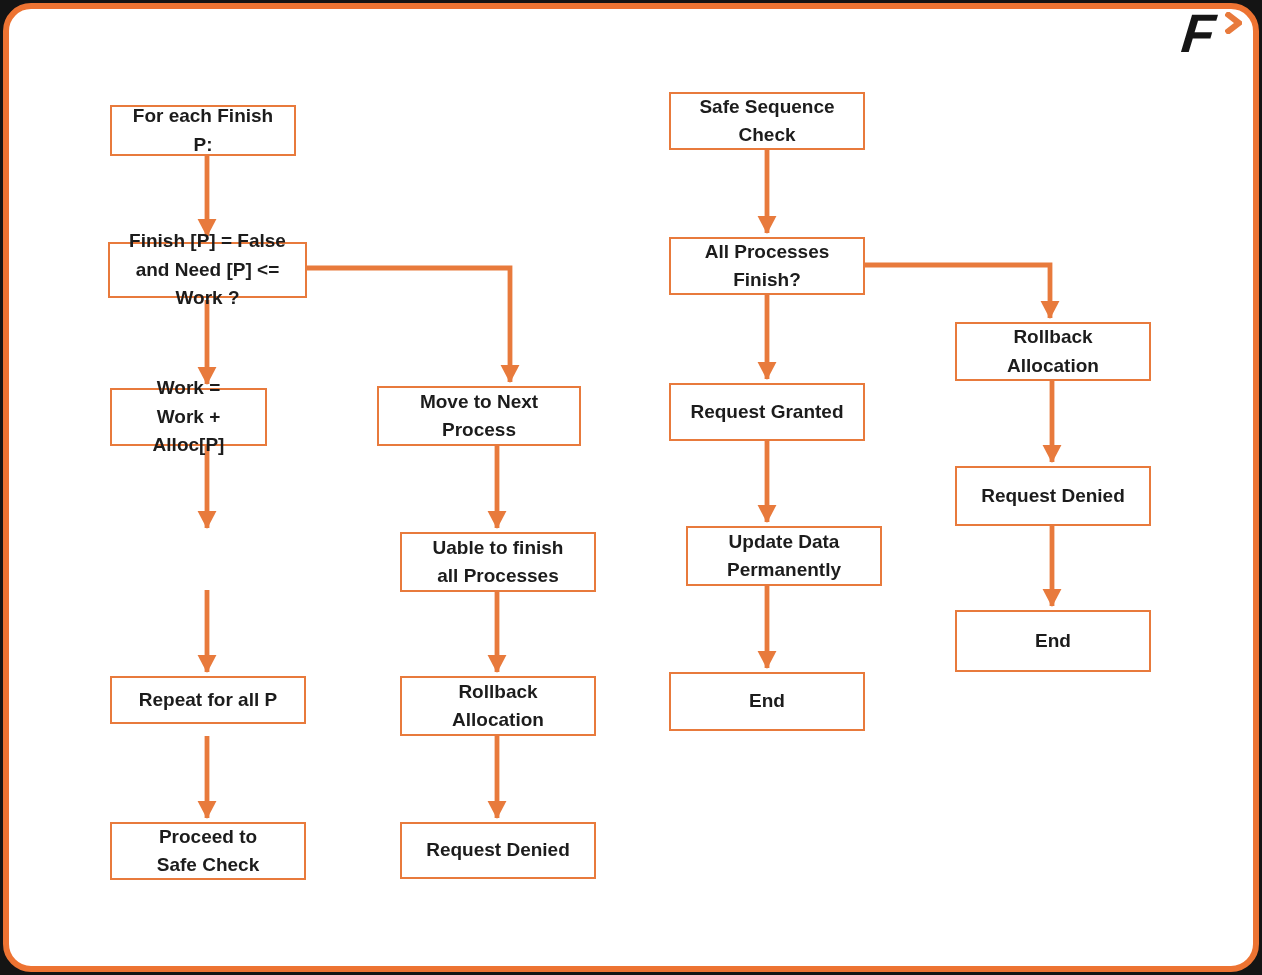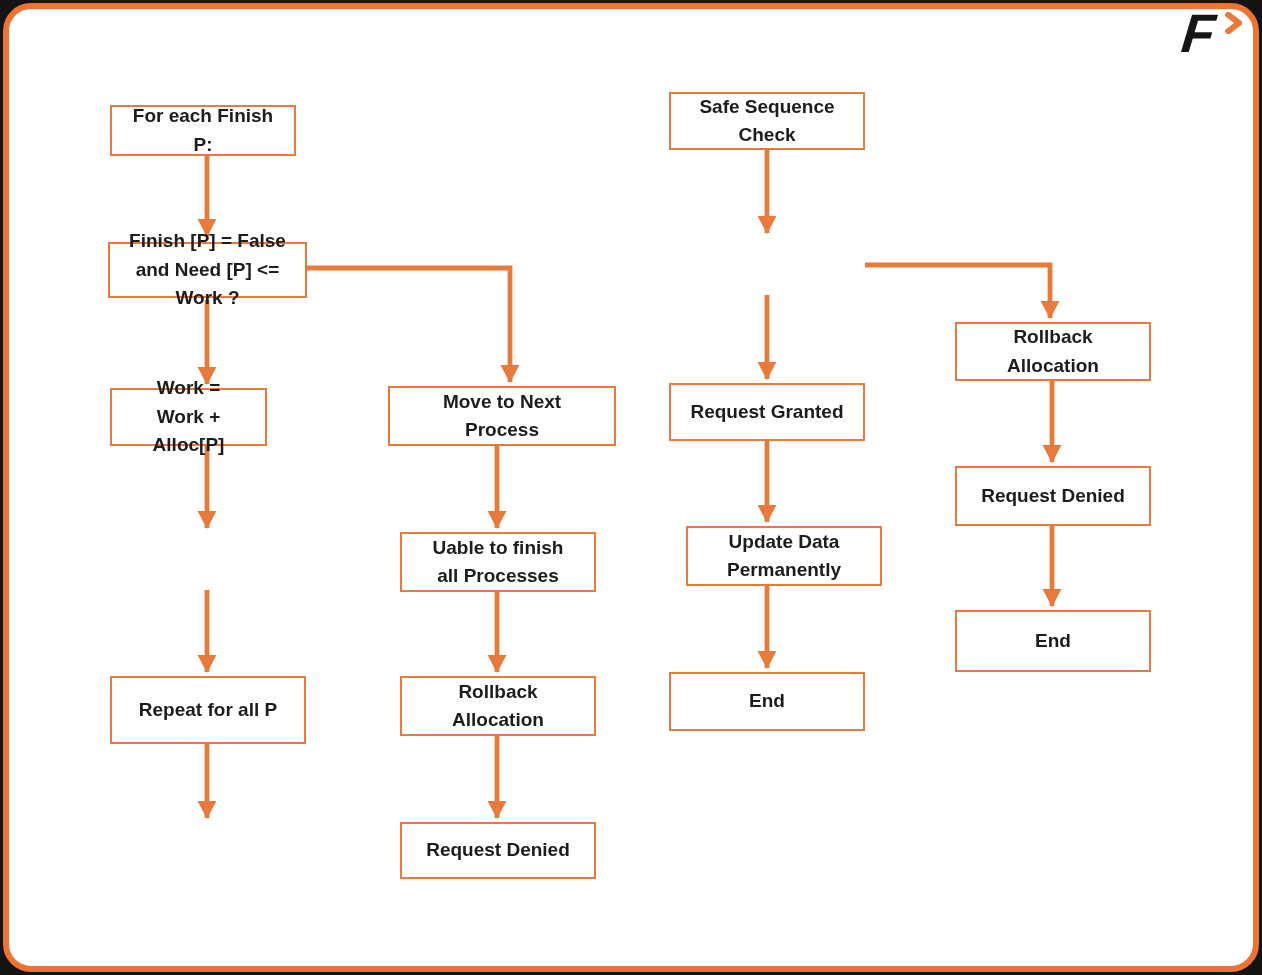--- a/index.html
+++ b/index.html
@@ -80,28 +80,30 @@
     <path class="edge" marker-end="url(#ah)" d="M767,441 V522"></path>
     <path class="edge" marker-end="url(#ah)" d="M767,586 V668"></path>
     <path class="edge" marker-end="url(#ah)" d="M865,265 H1050 V318"></path>
     <path class="edge" marker-end="url(#ah)" d="M1052,381 V462"></path>
     <path class="edge" marker-end="url(#ah)" d="M1052,526 V606"></path>
   </svg>
 
   <div class="node" style="left:110px;top:105px;width:186px;height:51px">For each Finish P:</div>
   <div class="node" style="left:108px;top:242px;width:199px;height:56px">Finish [P] = False and Need [P] &lt;= Work ?</div>
   <div class="node w2" style="left:110px;top:388px;width:157px;height:58px">Work = Work + Alloc[P]</div>
-  <div class="node" style="left:110px;top:676px;width:196px;height:68px">Repeat for all P</div>
+  <div class="node" style="left:110px;top:676px;width:196px;height:48px">Repeat for all P</div>
+  <div class="node w2" style="left:110px;top:822px;width:196px;height:58px">Proceed to Safe Check</div>
 
-  <div class="node w2" style="left:388px;top:386px;width:228px;height:60px">Move to Next Process</div>
+  <div class="node w2" style="left:377px;top:386px;width:204px;height:60px">Move to Next Process</div>
   <div class="node w2" style="left:400px;top:532px;width:196px;height:60px">Uable to finish all Processes</div>
   <div class="node" style="left:400px;top:676px;width:196px;height:60px">Rollback Allocation</div>
   <div class="node" style="left:400px;top:822px;width:196px;height:57px">Request Denied</div>
 
   <div class="node w2" style="left:669px;top:92px;width:196px;height:58px">Safe Sequence Check</div>
+  <div class="node w2" style="left:669px;top:237px;width:196px;height:58px">All Processes Finish?</div>
   <div class="node" style="left:669px;top:383px;width:196px;height:58px">Request Granted</div>
   <div class="node w2" style="left:686px;top:526px;width:196px;height:60px">Update Data Permanently</div>
   <div class="node" style="left:669px;top:672px;width:196px;height:59px">End</div>
 
   <div class="node" style="left:955px;top:322px;width:196px;height:59px">Rollback Allocation</div>
   <div class="node" style="left:955px;top:466px;width:196px;height:60px">Request Denied</div>
   <div class="node" style="left:955px;top:610px;width:196px;height:62px">End</div>
 
   <div class="logo">
     <span class="f">F</span>

